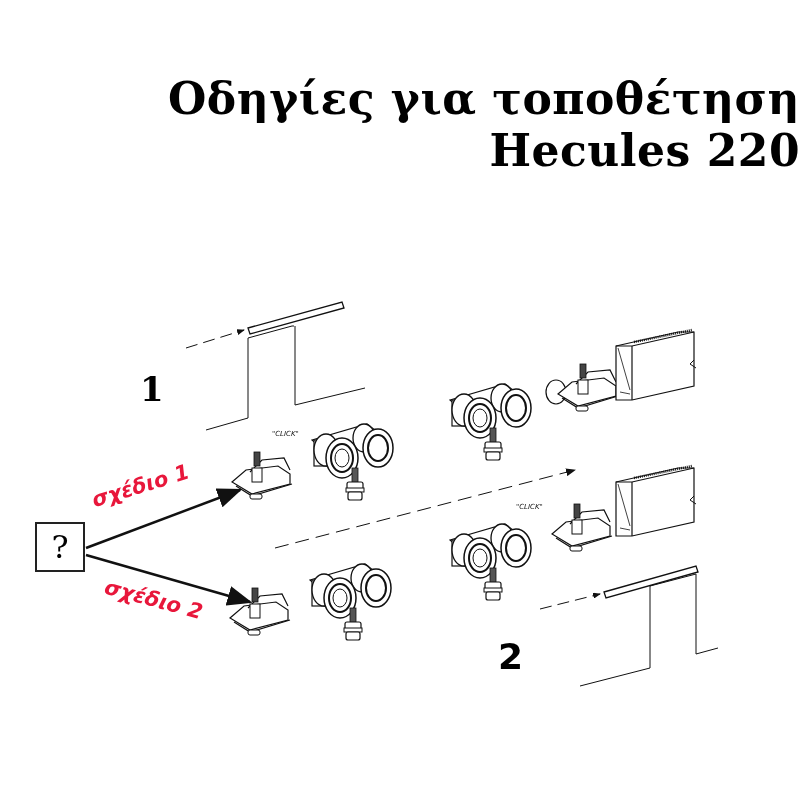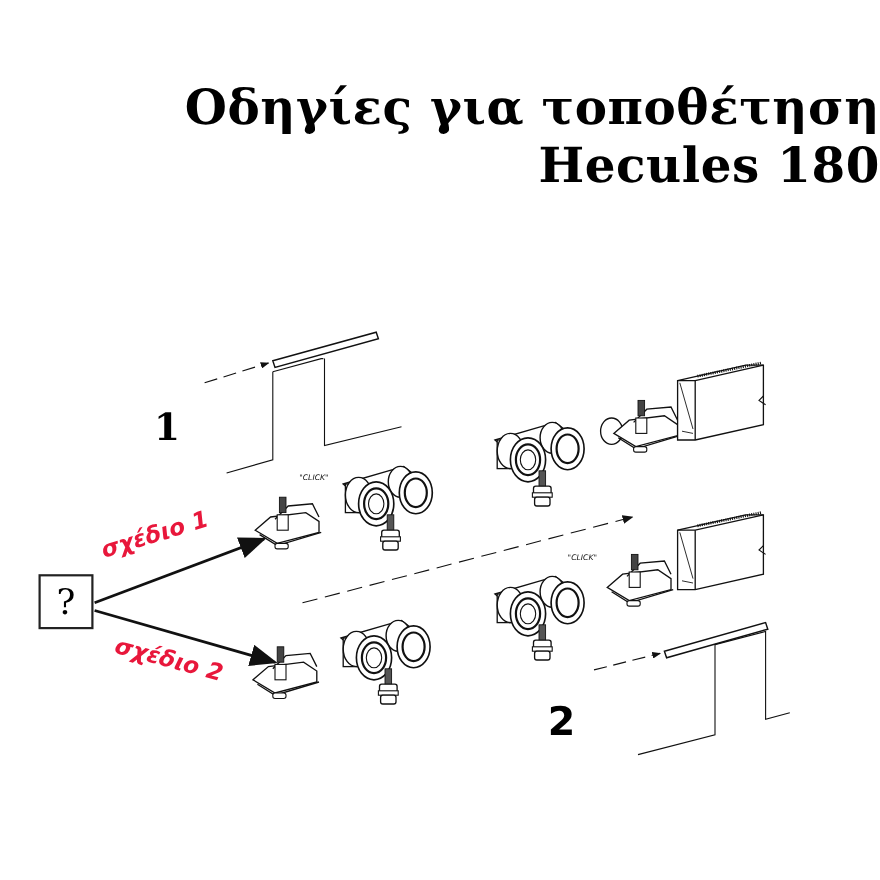--- a/index.html
+++ b/index.html
@@ -33,21 +33,21 @@
     position:absolute; font-family:"DejaVu Sans", sans-serif; font-style:italic; font-size:7px; color:#111;
   }
   #click1 { left:272px; top:430px; }
   #click2 { left:516px; top:503px; }
   svg.drawing { position:absolute; left:0; top:0; }
 </style>
 </head>
 <body>
 
 <div class="title" id="title1">Οδηγίες για τοποθέτηση</div>
-<div class="title" id="title2">Hecules 180</div>
+<div class="title" id="title2">Hecules 220</div>
 
 <svg class="drawing" width="800" height="800" viewBox="0 0 800 800" xmlns="http://www.w3.org/2000/svg">
   <defs>
     <marker id="arrowHead" markerWidth="10" markerHeight="8" refX="9" refY="4" orient="auto">
       <path d="M0,0 L10,4 L0,8 Z" fill="#111"></path>
     </marker>
     <marker id="arrowSmall" markerWidth="8" markerHeight="6" refX="7" refY="3" orient="auto">
       <path d="M0,0 L8,3 L0,6 Z" fill="#111"></path>
     </marker>
     <g id="trolley">

